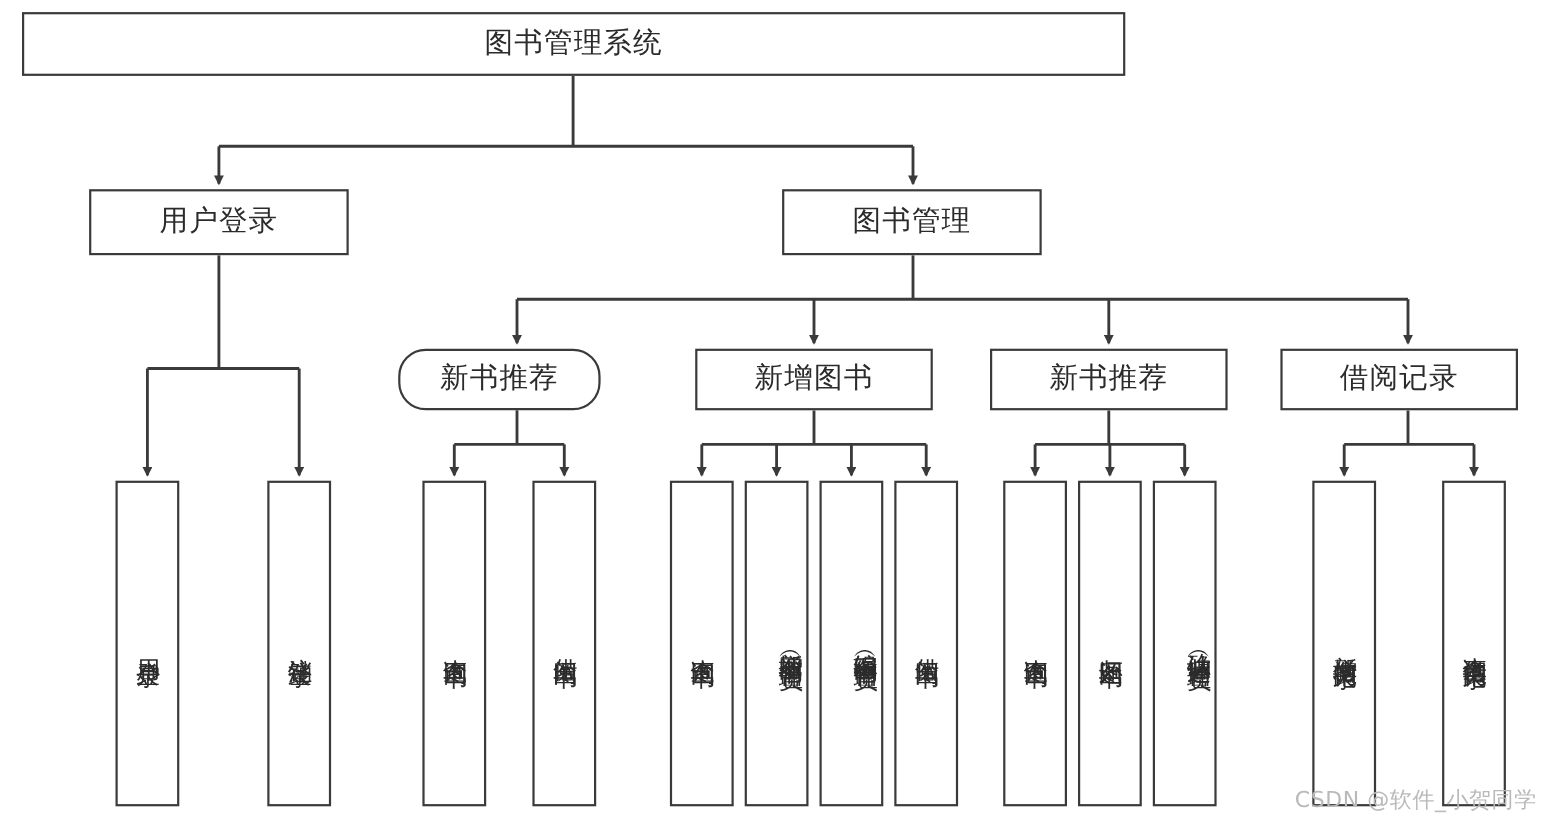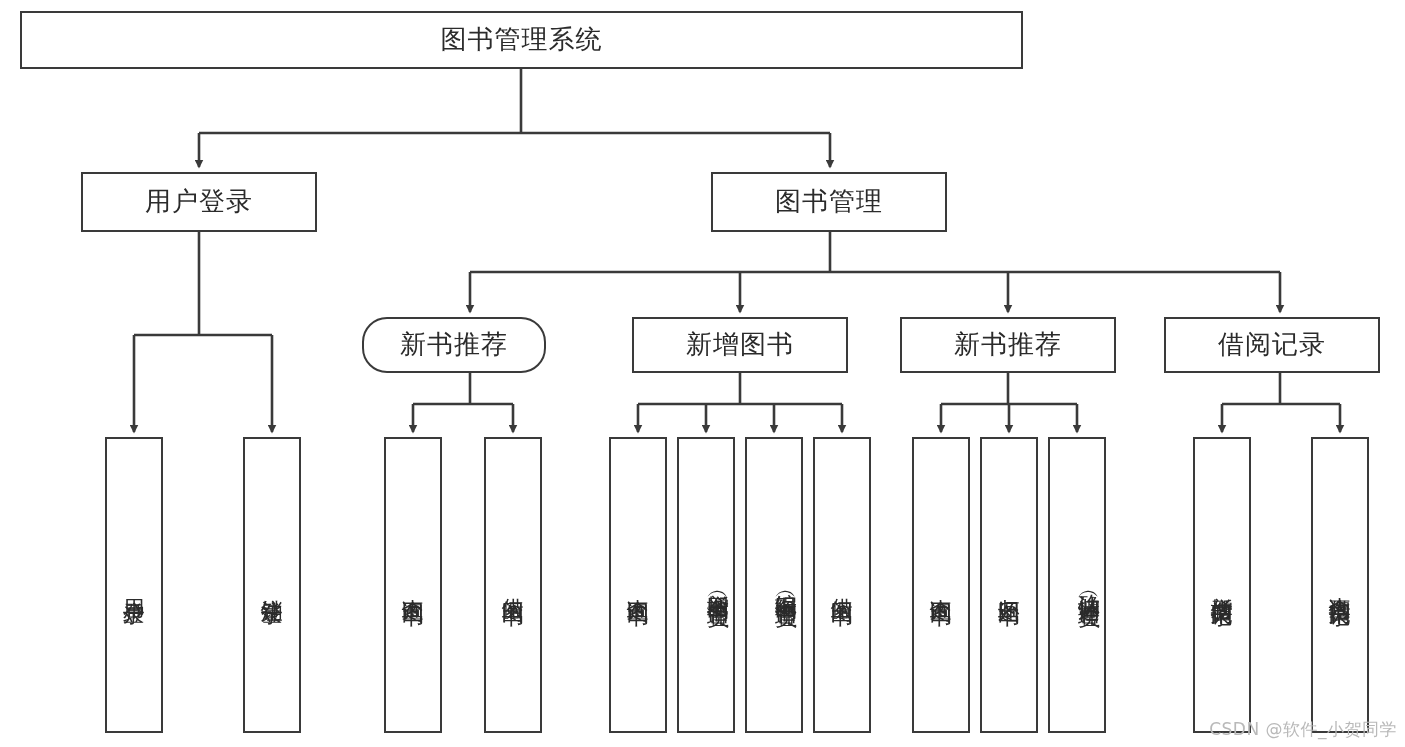--- a/index.html
+++ b/index.html
@@ -53,21 +53,21 @@
     justify-content: center;
     text-align: center;
   }
   .node-v.anchor-mid {
     align-items: center;
   }
   .watermark {
     position: absolute;
     right: 8px;
     bottom: 6px;
-    font-size: 17px;
+    font-size: 20px;
     color: #b9b9b9;
     letter-spacing: 0.5px;
     white-space: nowrap;
     z-index: 5;
   }
 </style>
 </head>
 <body>
 
 <div id="diagram-root">

